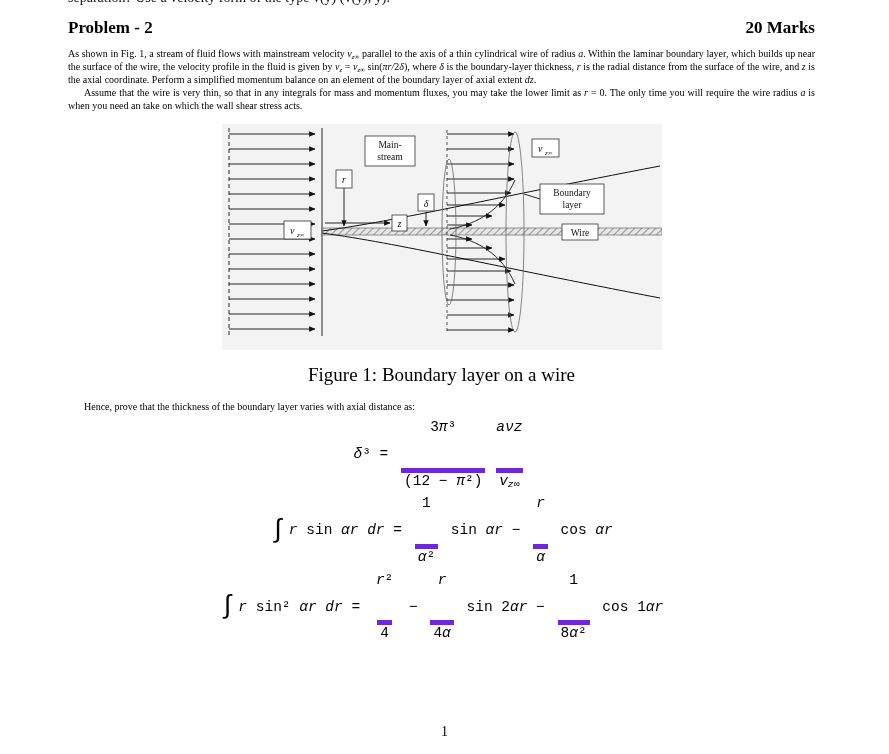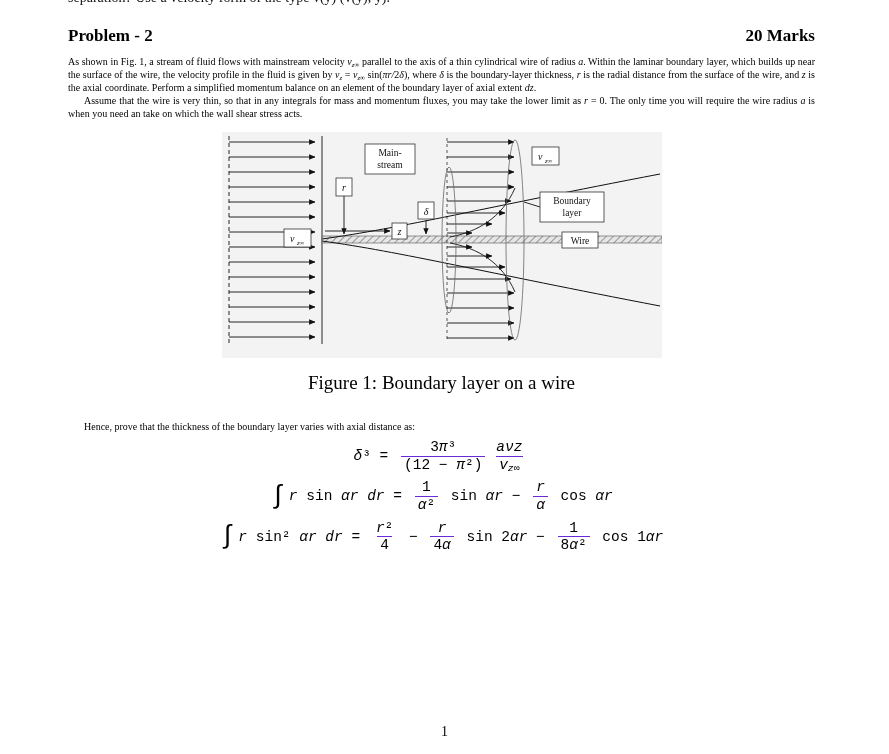--- a/index.html
+++ b/index.html
@@ -9,44 +9,44 @@
     background:#fff;
     font-family:"Liberation Serif",serif;
     color:#000;
     overflow:hidden;
   }
   .content{padding:0 74px 0 68px;}
   .top-fragment{height:8px;overflow:hidden;}
   .top-fragment .frag-line{margin-top:-10px;font-size:14px;color:#111;}
   .heading{
     display:flex;justify-content:space-between;align-items:flex-end;
-    margin-top:18px;font-weight:bold;font-size:17px;
+    margin-top:10px;font-weight:bold;font-size:17px;
   }
   .para{
     font-size:10px;line-height:1.3;text-align:justify;margin:0;
   }
   .para.first{margin-top:9px;}
   .indent{text-indent:16px;}
   i{font-style:italic;}
   sub{font-size:68%;font-style:italic;vertical-align:baseline;position:relative;top:0.28em;line-height:0;}
   .figure-wrap{margin:12px auto 0 auto;width:440px;}
   .fig-label{font-family:"Liberation Serif",serif;font-size:9.5px;fill:#111;font-style:normal;}
   .fig-math{font-family:"Liberation Serif",serif;font-size:10px;fill:#111;font-style:italic;}
   .svgsub{font-size:6.5px;font-style:italic;}
   .caption{text-align:center;font-size:19px;margin-top:10px;}
-  .hence{margin-top:26px;}
+  .hence{margin-top:14px;}
   .equation{
     text-align:center;font-size:14.5px;margin:6px 0 4px 0;line-height:1.25;font-family:Liberation Mono, monospace;
   }
   .frac{
     display:inline-flex;flex-direction:column;align-items:center;
-    vertical-align:middle;margin:0 4px;line-height:1.15;
+    vertical-align:middle;margin:0 4px;line-height:1.15;gap:32px;
   }
   .frac .num,.frac .den{display:block;padding:0 3px;text-align:center;white-space:nowrap;}
-  .frac .den{border-top:1px solid #6d28d9;}
+  .frac .den{border-top:5px solid #6d28d9;}
   .intsign{
     font-size:26px;line-height:0;vertical-align:middle;
     position:relative;top:-1px;margin-right:3px;
   }
   .page-number{
     position:absolute;bottom:14px;left:0;right:0;
     text-align:center;font-size:14px;
   }
 </style>
 </head>

